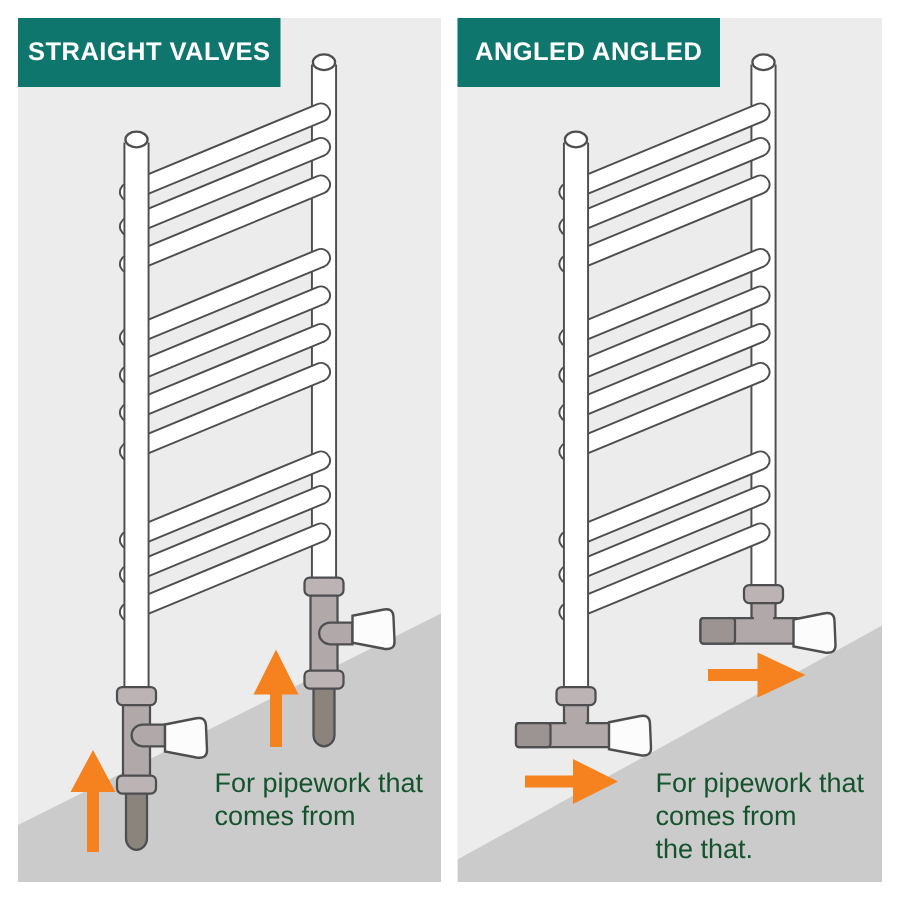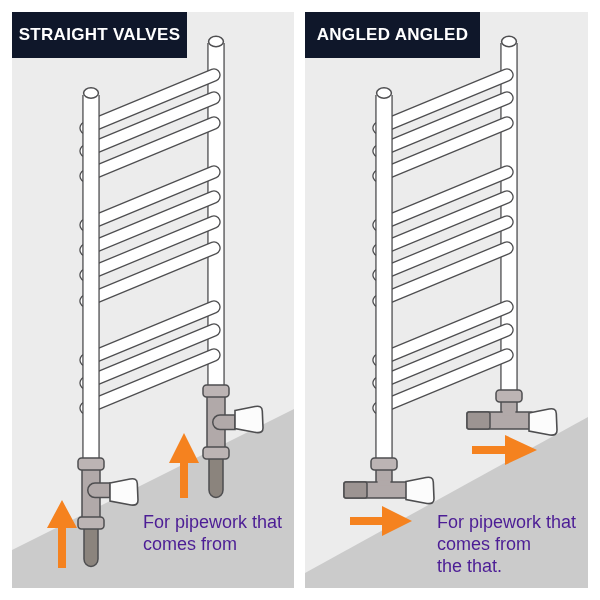--- a/index.html
+++ b/index.html
@@ -1,25 +1,25 @@
 <!DOCTYPE html>
 <html><head>
 <meta charset="utf-8">
 <style>
   html,body{margin:0;padding:0;}
   .canvas{position:relative;width:600px;height:600px;background:#ffffff;overflow:hidden;
           font-family:"Liberation Sans",sans-serif;}
   .panel{position:absolute;top:12px;width:282px;height:576px;background:#ececec;}
   .panel.left{left:12px;}
   .panel.right{left:305px;width:283px;}
-  .hdr{position:absolute;top:0;left:0;width:175px;height:46px;background:#0f172a;
+  .hdr{position:absolute;top:0;left:0;width:175px;height:46px;background:#0f766e;
        color:#ffffff;font-weight:bold;font-size:17px;letter-spacing:.3px;
        line-height:46px;text-align:center;white-space:nowrap;}
   .art{position:absolute;top:0;left:0;}
-  .cap{position:absolute;left:131px;top:499px;color:#4c1d95;font-size:18px;
+  .cap{position:absolute;left:131px;top:499px;color:#14532d;font-size:18px;
        line-height:22px;white-space:nowrap;}
   .panel.right .cap{left:132px;}
 </style>
 </head>
 <body>
 
 <div class="canvas">
 
   <div class="panel left">
     <svg class="art" width="282" height="576" viewBox="0 0 282 576">

